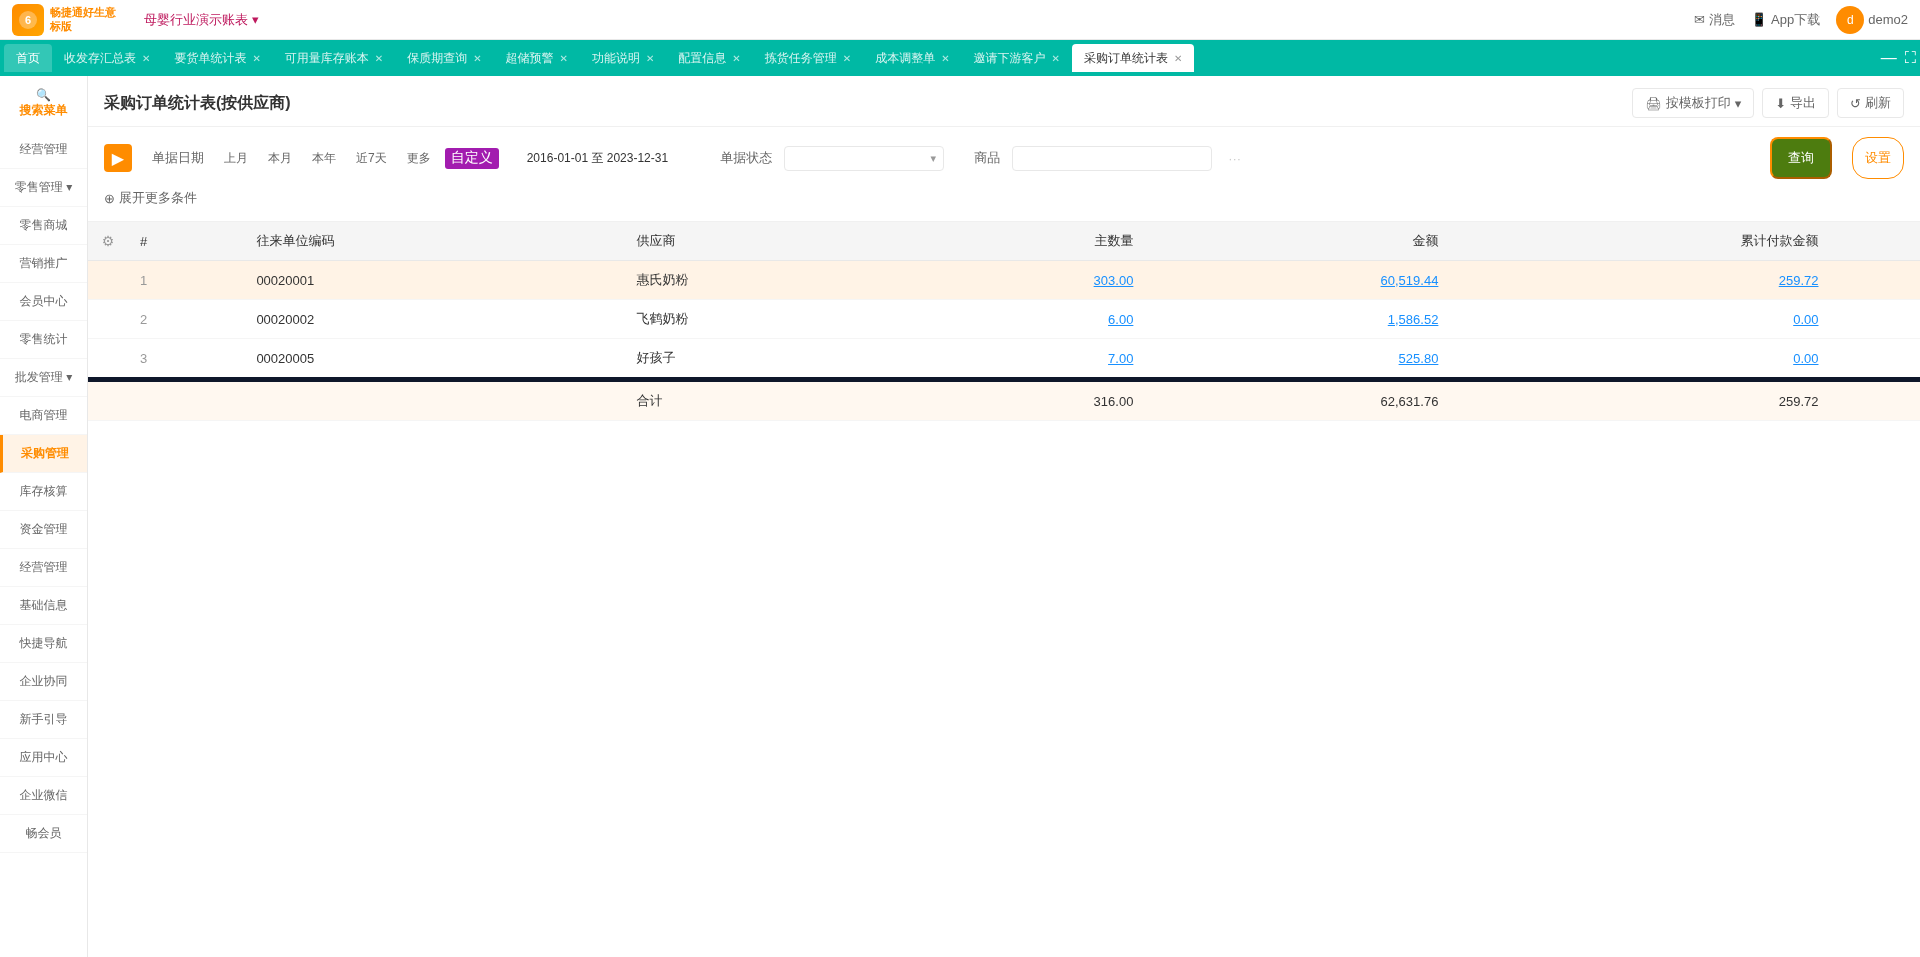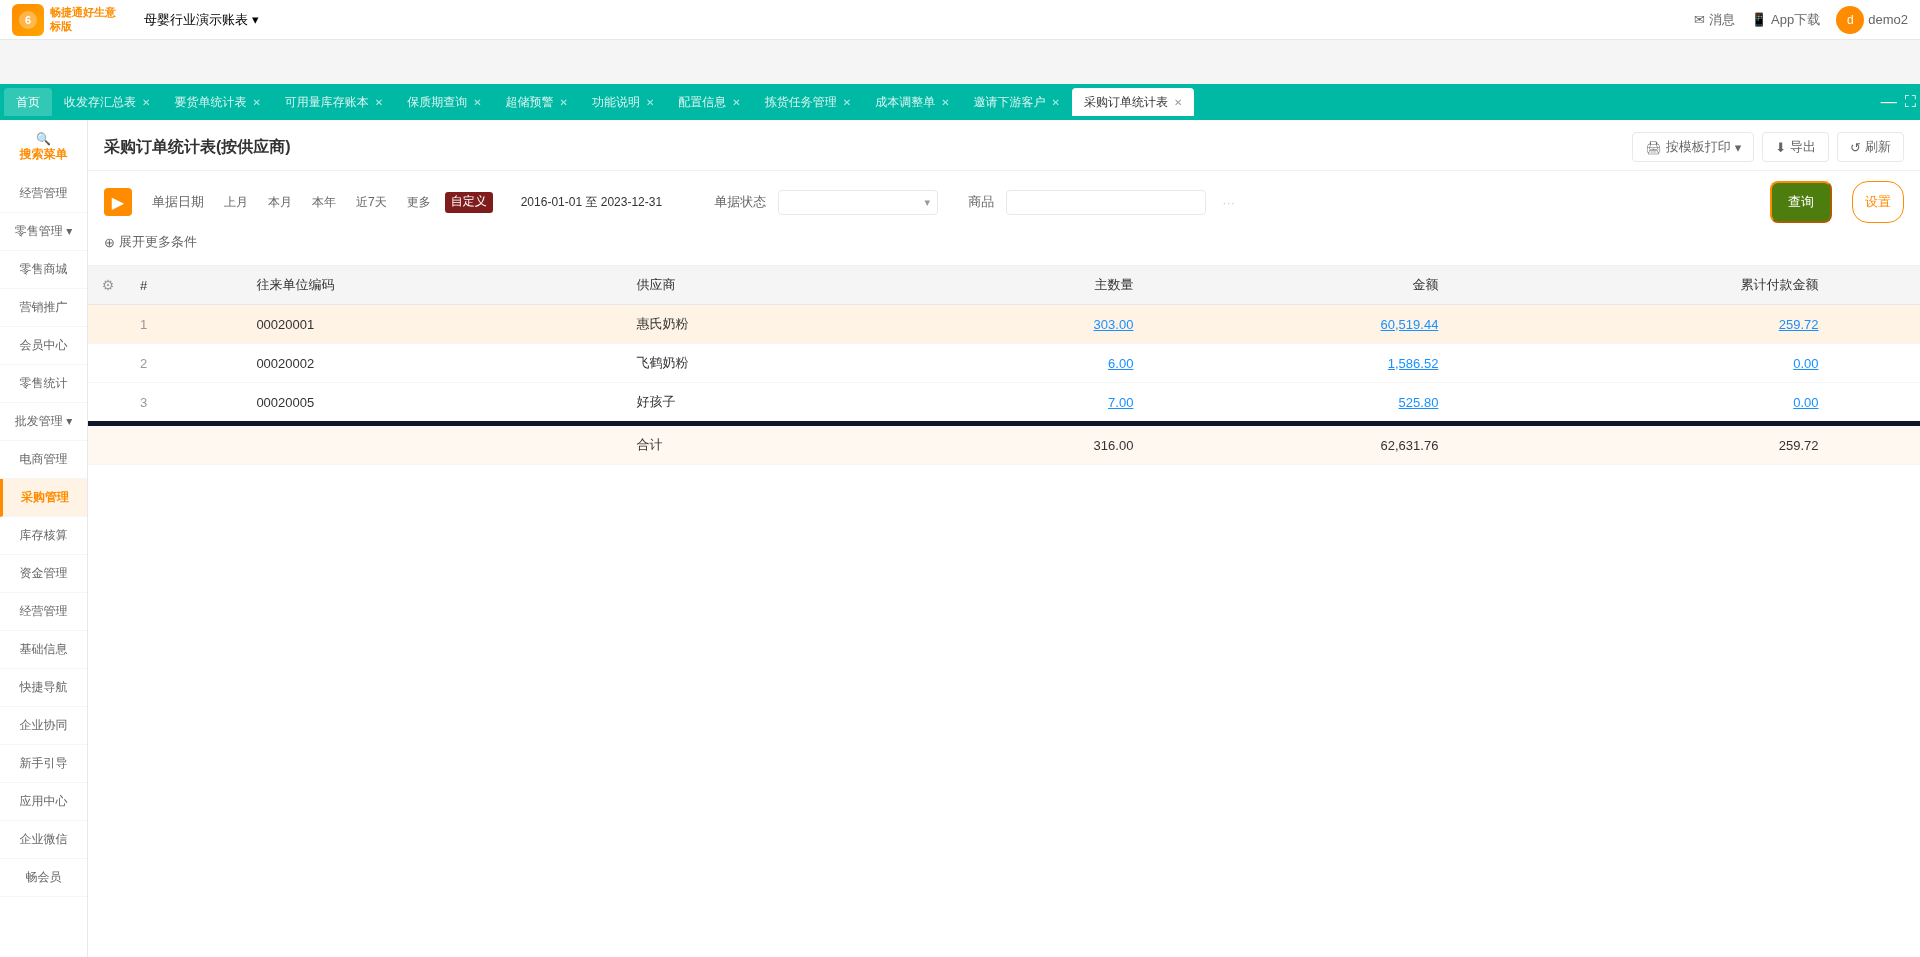--- a/index.html
+++ b/index.html
@@ -5,27 +5,27 @@
     * { box-sizing: border-box; margin: 0; padding: 0; }
     body { font-family: 'Microsoft YaHei', Arial, sans-serif; font-size: 13px; background: #f5f5f5; display: flex; flex-direction: column; height: 957px; overflow: hidden; }
 
     
     .top-bar { display: flex; align-items: center; background: #fff; height: 40px; border-bottom: 1px solid #e8e8e8; padding: 0 12px; justify-content: space-between; }
     .top-bar-left { display: flex; align-items: center; gap: 8px; }
     .logo-area { display: flex; align-items: center; gap: 6px; }
     .logo-icon { width: 32px; height: 32px; background: linear-gradient(135deg, #ff8c00, #ffa500); border-radius: 6px; display: flex; align-items: center; justify-content: center; color: white; font-size: 16px; font-weight: bold; }
     .logo-text { color: #ff8c00; font-size: 11px; font-weight: bold; line-height: 1.2; }
     .store-selector { display: flex; align-items: center; gap: 4px; color: #333; font-size: 13px; margin-left: 20px; cursor: pointer; }
-    .store-selector span { color: #000000; font-family: Liberation Serif, serif; }
+    .store-selector span { color: #be185d; font-family: Liberation Serif, serif; }
     .top-bar-right { display: flex; align-items: center; gap: 16px; }
     .top-bar-btn { display: flex; align-items: center; gap: 4px; color: #666; font-size: 13px; cursor: pointer; }
     .user-avatar { width: 28px; height: 28px; border-radius: 50%; background: #ff8c00; display: flex; align-items: center; justify-content: center; color: white; font-size: 12px; }
 
     
-    .tab-nav { display: flex; align-items: center; background: #00b9a4; height: 36px; padding: 0 4px; overflow: hidden; margin-top: 44px; }
+    .tab-nav { display: flex; align-items: center; background: #00b9a4; height: 36px; padding: 0 4px; overflow: hidden; }
     .tab-item { display: flex; align-items: center; gap: 4px; padding: 0 12px; height: 28px; border-radius: 4px 4px 0 0; font-size: 12px; cursor: pointer; white-space: nowrap; color: rgba(255,255,255,0.85); }
     .tab-item.active { background: #fff; color: #333; font-weight: 500; }
     .tab-item.home { background: rgba(255,255,255,0.2); color: white; }
     .tab-close { font-size: 10px; color: rgba(255,255,255,0.7); margin-left: 2px; }
     .tab-item.active .tab-close { color: #999; }
     .tab-nav-actions { display: flex; align-items: center; gap: 8px; margin-left: auto; color: white; }
 
     
     .main-layout { display: flex; flex: 1; overflow: hidden; }
     .sidebar { width: 88px; background: #fff; border-right: 1px solid #e8e8e8; display: flex; flex-direction: column; overflow-y: auto; }
@@ -42,21 +42,21 @@
     .action-btn { display: flex; align-items: center; gap: 4px; padding: 5px 12px; border: 1px solid #e8e8e8; border-radius: 4px; background: #fff; cursor: pointer; font-size: 13px; color: #666; }
     .action-btn-primary { background: #4d7c0f; color: white; border-color: #ff8c00; border-radius: 8px; padding: 10px 16px; cursor: pointer; font-size: 13px; }
     .action-btn-setting { background: #fff; color: #ff8c00; border: 1px solid #ff8c00; border-radius: 16px; padding: 5px 12px; cursor: pointer; font-size: 13px; margin-left: 12px; }
 
     
     .filter-area { padding: 10px 16px; background: #fff; border-bottom: 1px solid #f0f0f0; }
     .filter-row { display: flex; align-items: center; gap: 12px; flex-wrap: wrap; }
     .filter-label { color: #666; font-size: 13px; white-space: nowrap; }
     .date-shortcuts { display: flex; gap: 4px; }
     .date-btn { padding: 2px 8px; border-radius: 3px; cursor: pointer; font-size: 12px; color: #666; border: none; background: none; }
-    .custom-badge { background: #7f1d1d; color: white; padding: 1px 6px; border-radius: 3px; font-size: 12px; margin-left: 2px; }
+    .custom-badge { background: #a21caf; color: white; padding: 1px 6px; border-radius: 3px; font-size: 14px; margin-left: 2px; }
     .filter-select { border: 1px solid #e8e8e8; border-radius: 4px; padding: 4px 24px 4px 8px; font-size: 13px; color: #333; background: #fff; appearance: none; cursor: pointer; min-width: 160px; }
     .select-wrapper { position: relative; display: inline-block; }
     .select-wrapper::after { content: '▾'; position: absolute; right: 8px; top: 50%; transform: translateY(-50%); color: #999; pointer-events: none; font-size: 11px; }
     .filter-input { border: 1px solid #e8e8e8; border-radius: 4px; padding: 4px 8px; font-size: 13px; color: #333; min-width: 160px; }
     .expand-btn { display: flex; align-items: center; gap: 4px; color: #666; cursor: pointer; font-size: 13px; margin: 6px 0 0 0; }
     .expand-area { text-align: center; padding: 4px 0; }
     .toggle-arrow { display: inline-flex; align-items: center; justify-content: center; width: 28px; height: 28px; background: #ff8c00; border-radius: 4px; color: white; cursor: pointer; font-size: 16px; margin-right: 8px; flex-shrink: 0; }
 
     
     .table-area { padding: 0 0 0 0; }

